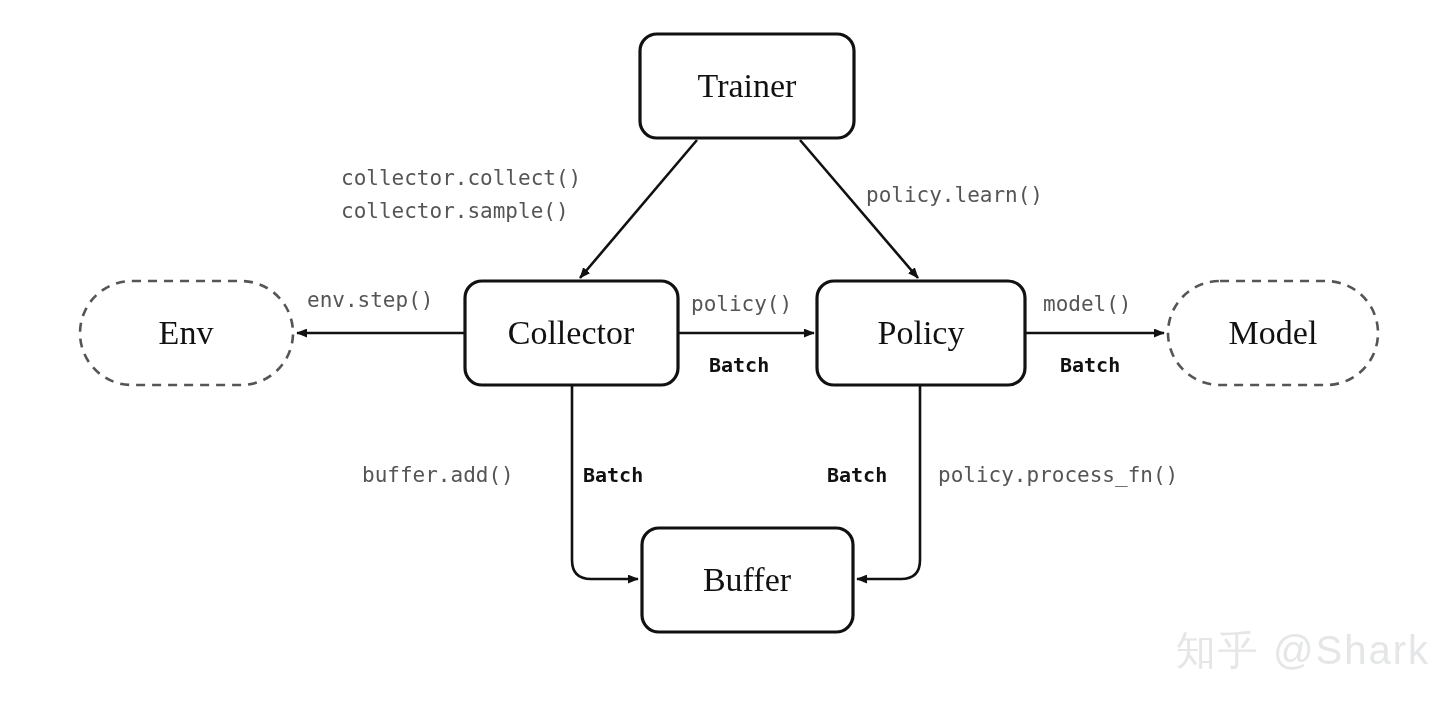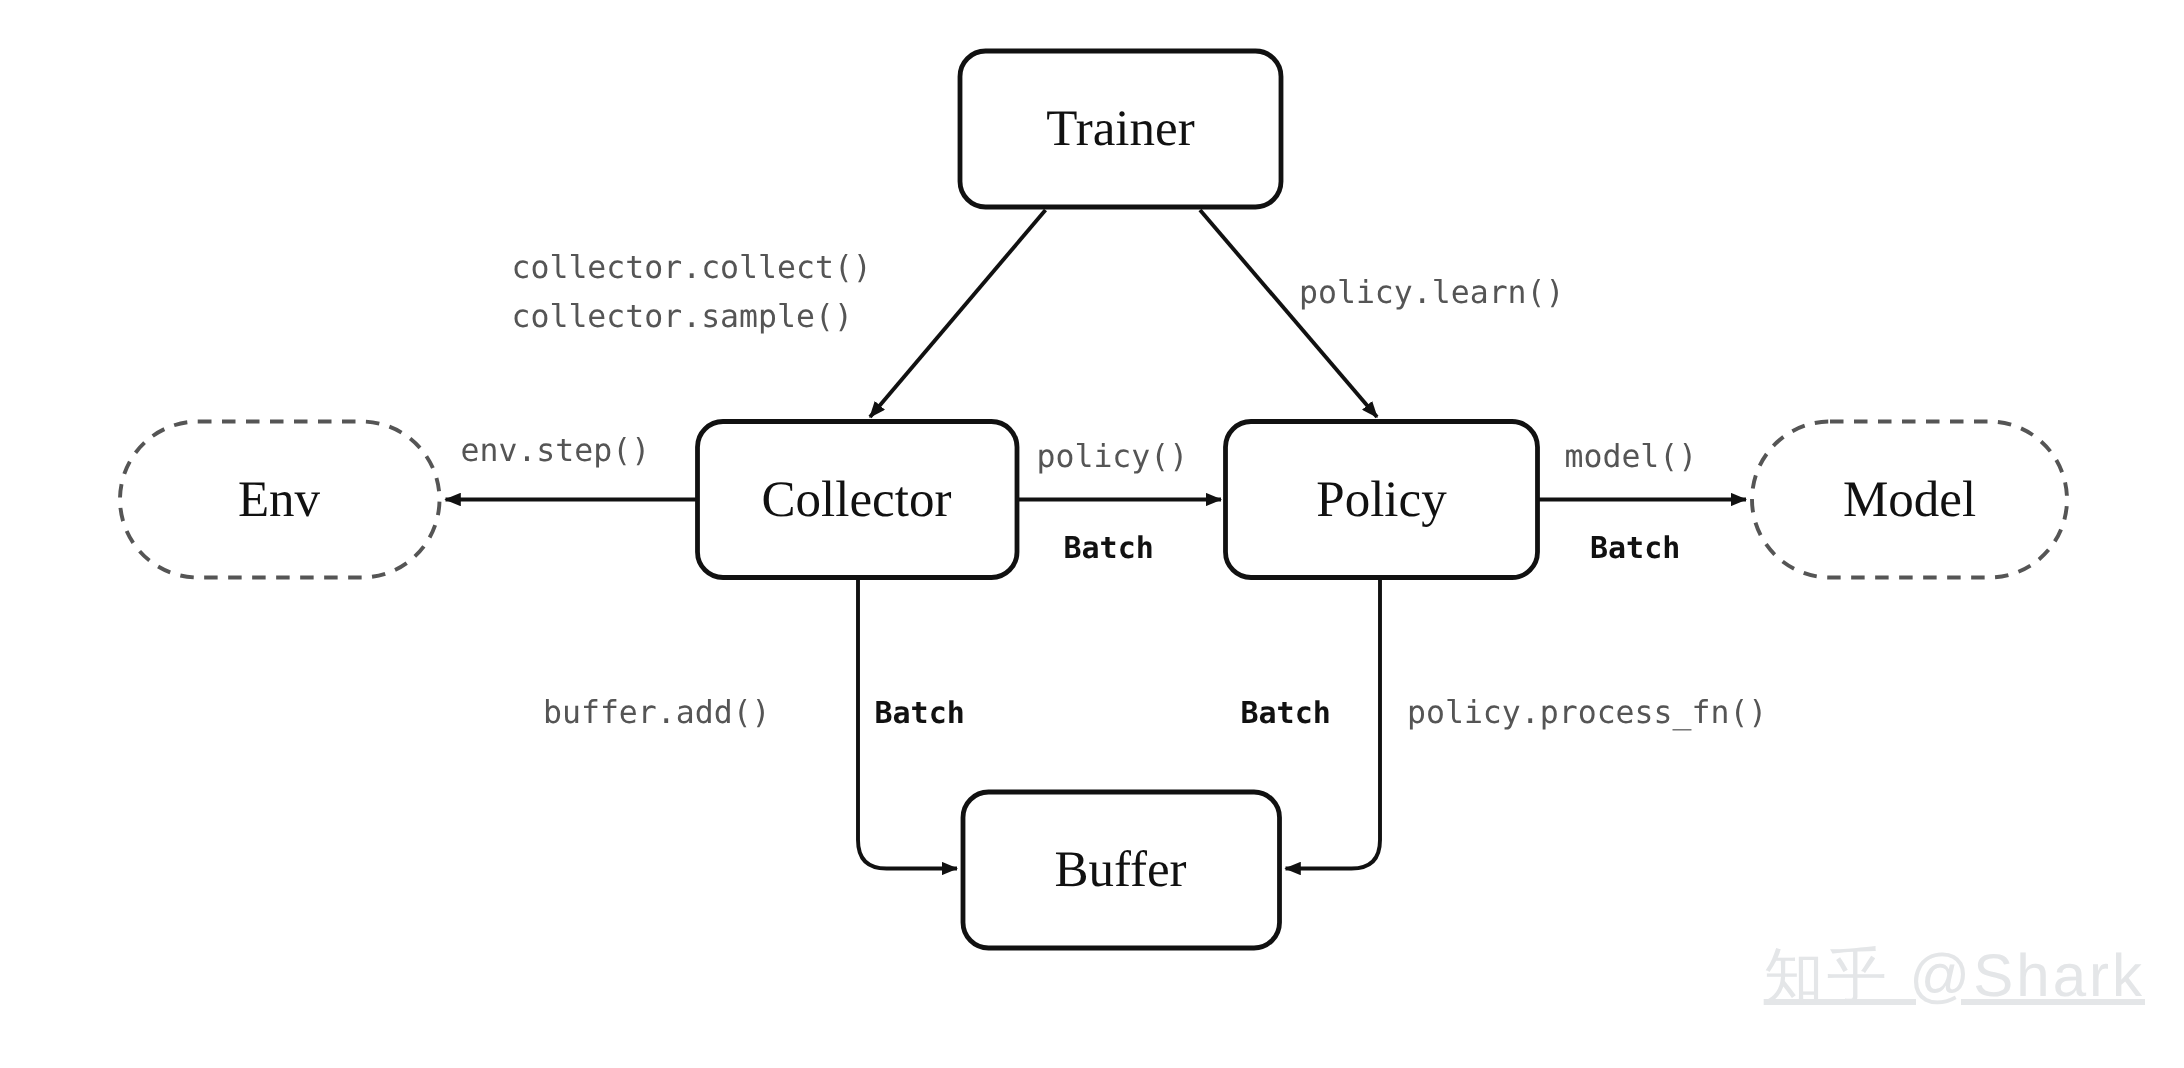--- a/index.html
+++ b/index.html
@@ -60,21 +60,20 @@
   .watermark {
     position: absolute;
     right: 26px;
     bottom: 34px;
     font-family: "Liberation Sans", sans-serif;
     font-size: 40px;
     color: #e4e6e8;
     letter-spacing: 2px;
     white-space: nowrap;
     user-select: none;
-    text-decoration: underline;
   }
 </style>
 </head>
 <body>
 
 <svg id="diagram" viewBox="0 0 1456 712" xmlns="http://www.w3.org/2000/svg">
   <defs>
     <marker id="arrow" markerWidth="11" markerHeight="9" refX="10.2" refY="4.5" orient="auto" markerUnits="userSpaceOnUse">
       <path d="M0,0 L11,4.5 L0,9 Z" fill="#111111"></path>
     </marker>

